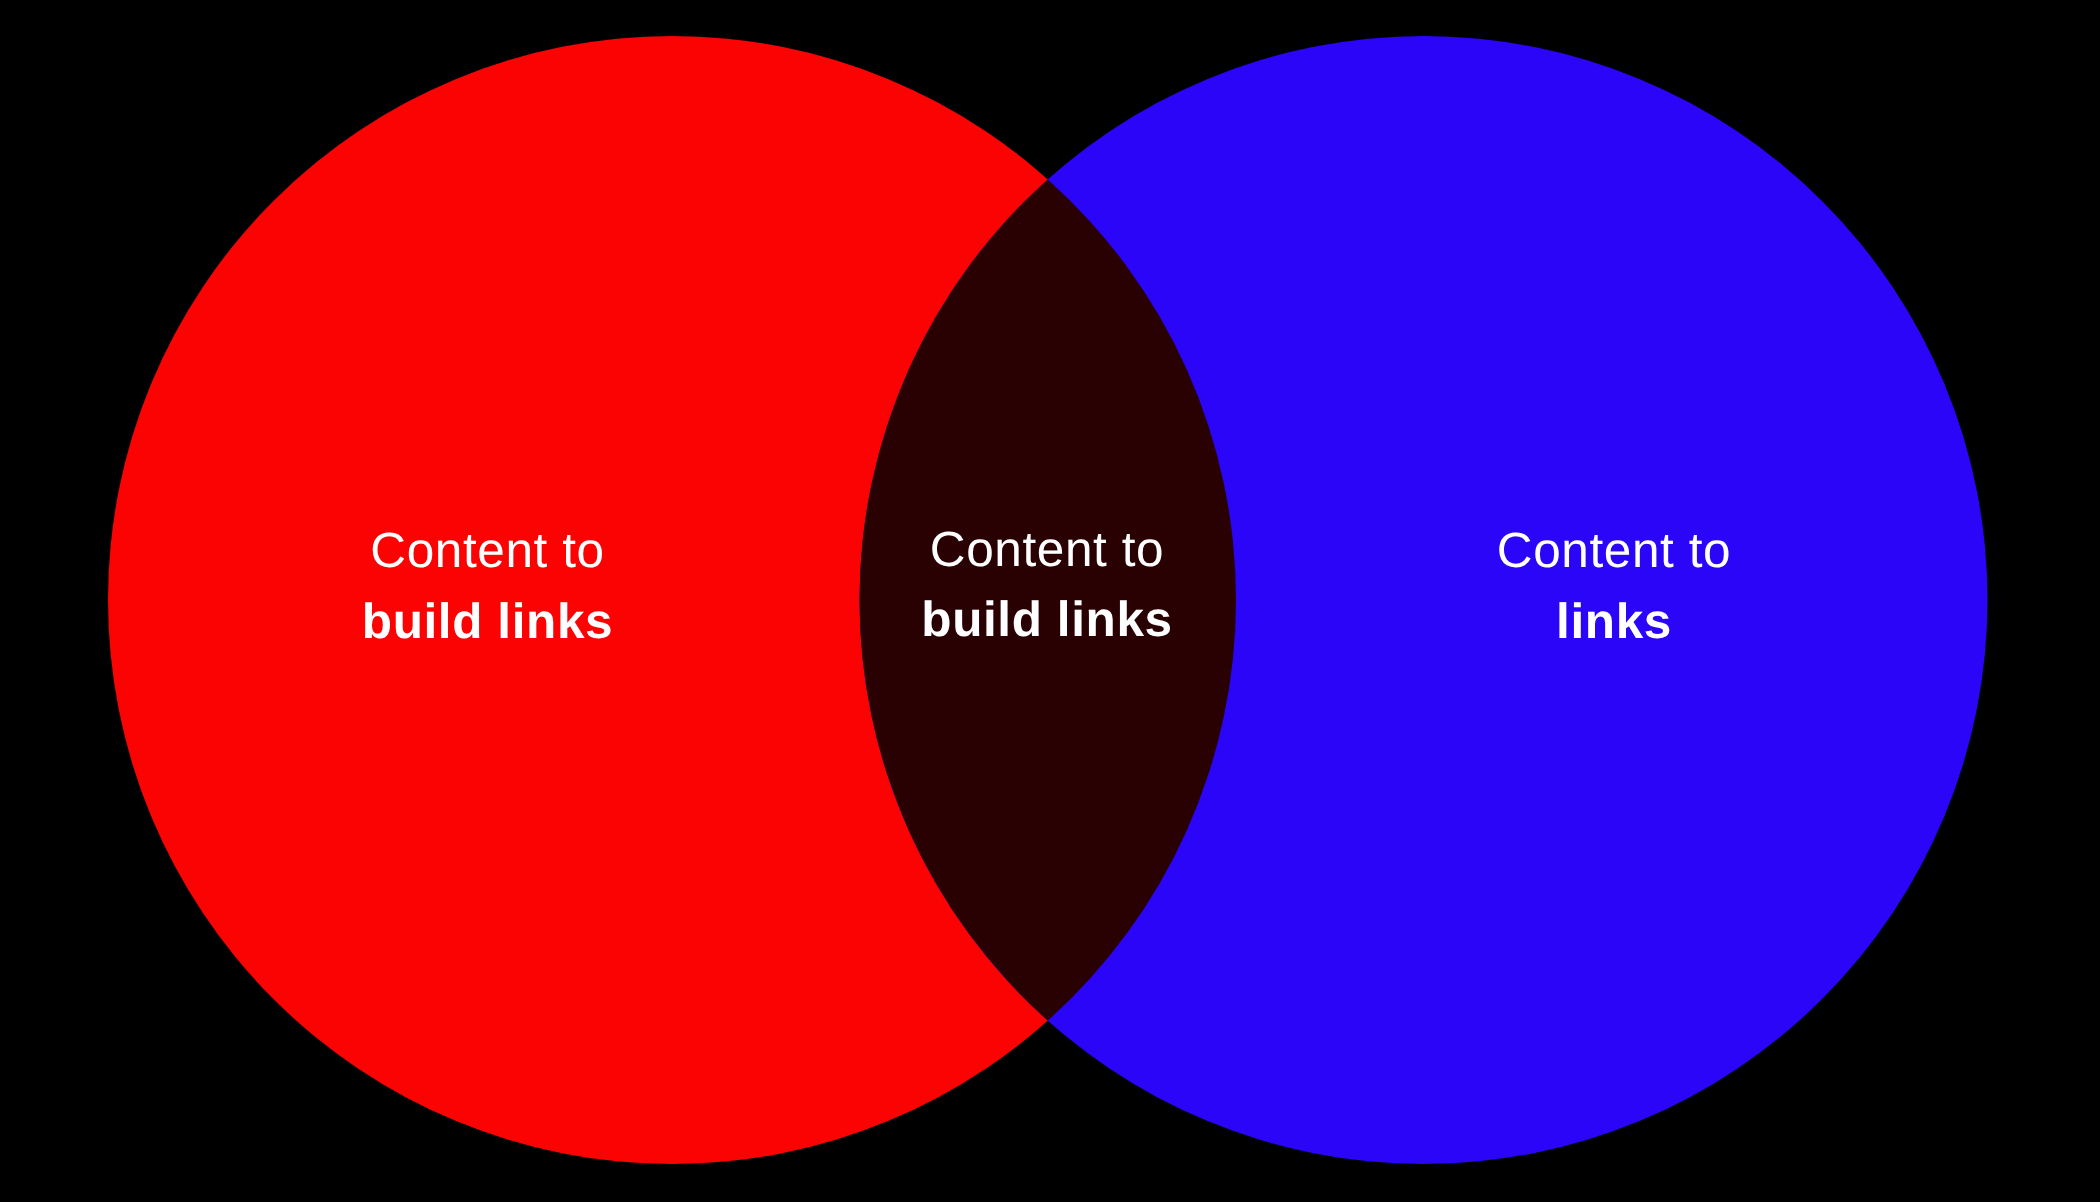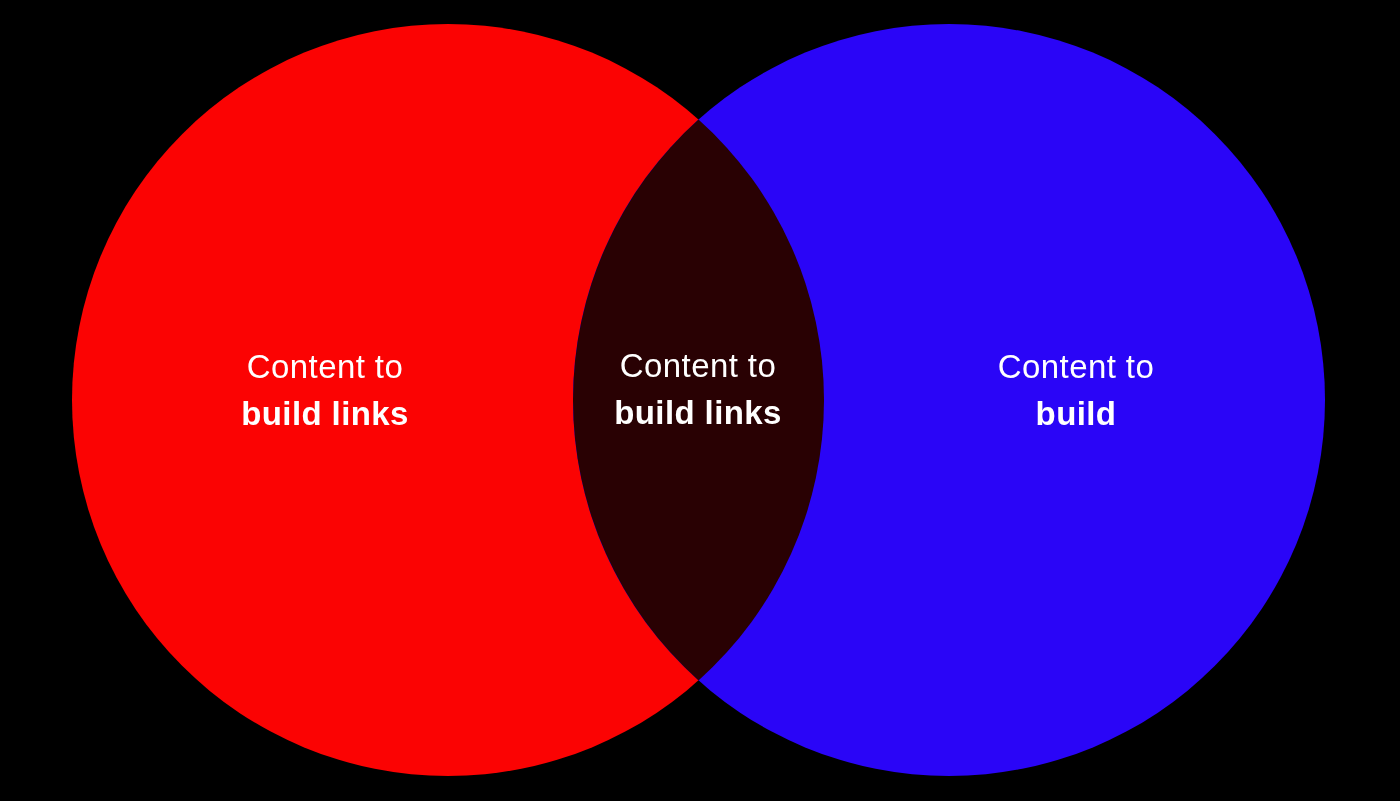--- a/index.html
+++ b/index.html
@@ -59,16 +59,16 @@
     <span class="line bold">build links</span>
   </div>
 
   <div class="venn-label label-center">
     <span class="line">Content to</span>
     <span class="line bold">build links</span>
   </div>
 
   <div class="venn-label label-right">
     <span class="line">Content to</span>
-    <span class="line bold">build</span>
+    <span class="line bold">links</span>
   </div>
 
 </div>
 
 </body></html>

